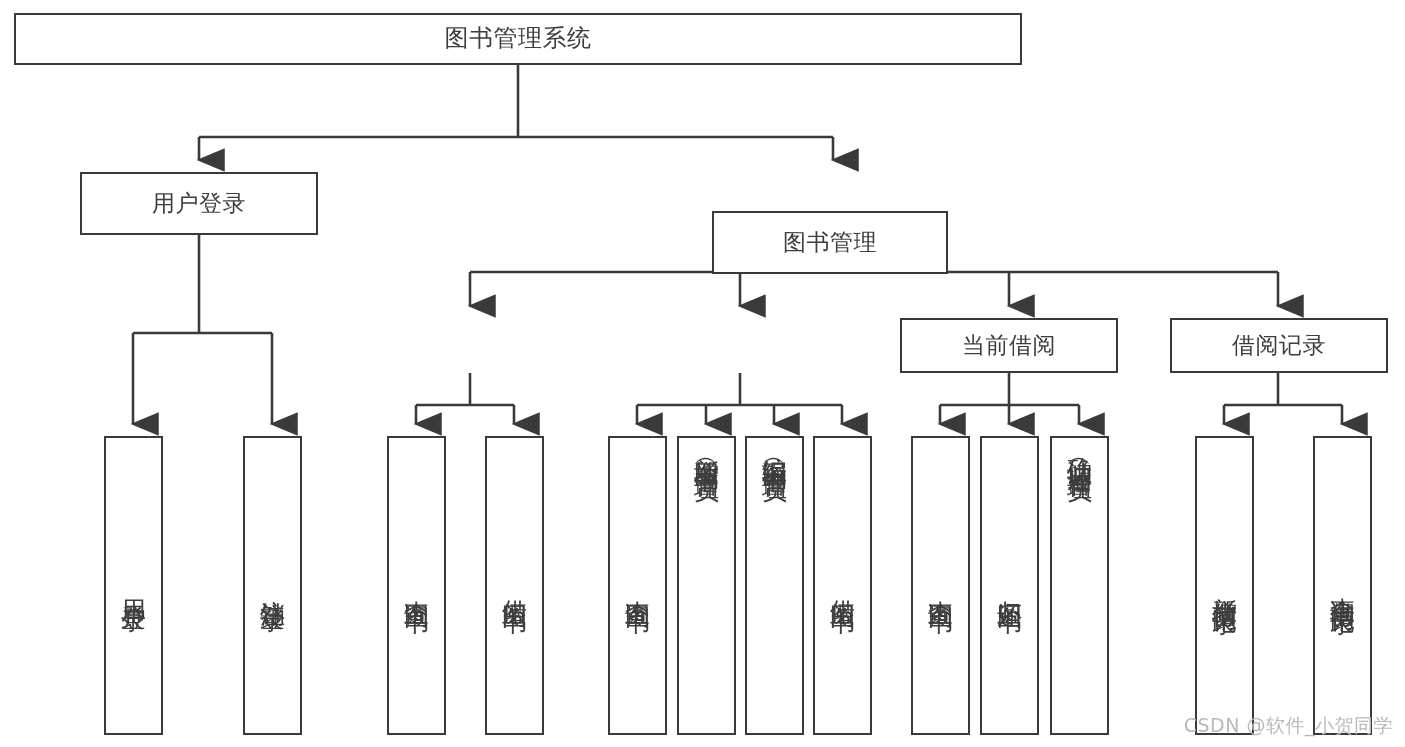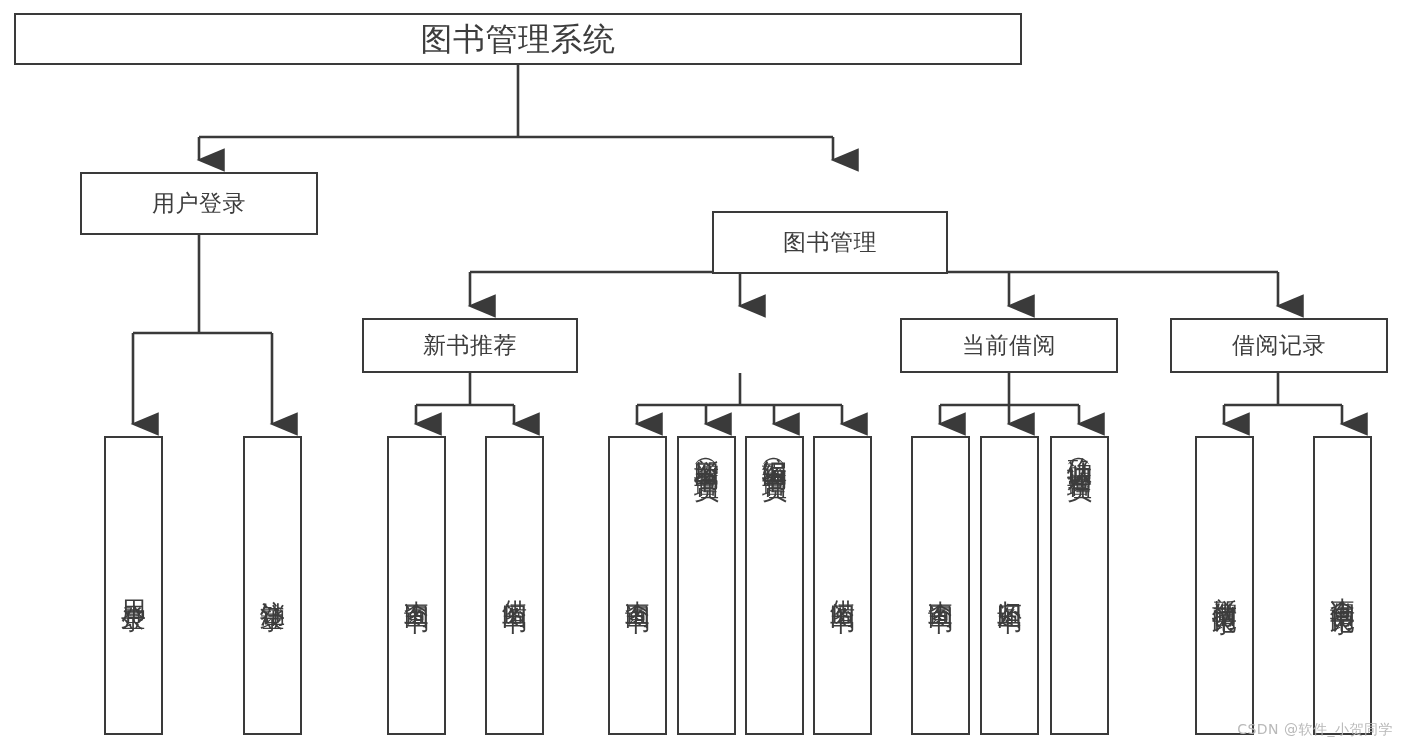--- a/index.html
+++ b/index.html
@@ -25,21 +25,21 @@
   }
   .node .lbl{
     display:block;
     line-height:1.08;
     letter-spacing:0.5px;
     white-space:nowrap;
   }
 
   
   .h-node .lbl{font-size:23px;}
-  #node-root .lbl{font-size:32px;}
+  #node-root .lbl{font-size:24px;}
 
   
   .v-node{
     align-items:flex-start;
     justify-content:center;
     padding-top:0;
   }
   .v-node .lbl{
     writing-mode:vertical-rl;
     text-orientation:upright;
@@ -49,21 +49,21 @@
     white-space:nowrap;
   }
   
   .v-node.center{align-items:center;}
   .v-node.center .lbl{ }
 
   #watermark{
     position:absolute;
     right:12px;
     bottom:8px;
-    font-size:14px;
+    font-size:19px;
     color:#b9b9b9;
     letter-spacing:0.5px;
     white-space:nowrap;
     pointer-events:none;
   }
 </style>
 </head>
 <body>
 
 <div id="diagram">
@@ -123,23 +123,20 @@
   </div>
 
   <div class="node h-node" style="left:80px;top:172px;width:238px;height:63px;">
     <span class="lbl">用户登录</span>
   </div>
 
   <div class="node h-node" style="left:712px;top:172px;width:236px;height:63px;margin-top:39px;">
     <span class="lbl">图书管理</span>
   </div>
 
-  <div class="node h-node" style="left:362px;top:318px;width:216px;height:55px;">
-    <span class="lbl">新书推荐</span>
-  </div>
 
 
   <div class="node h-node" style="left:900px;top:318px;width:218px;height:55px;">
     <span class="lbl">当前借阅</span>
   </div>
 
   <div class="node h-node" style="left:1170px;top:318px;width:218px;height:55px;">
     <span class="lbl">借阅记录</span>
   </div>
 

